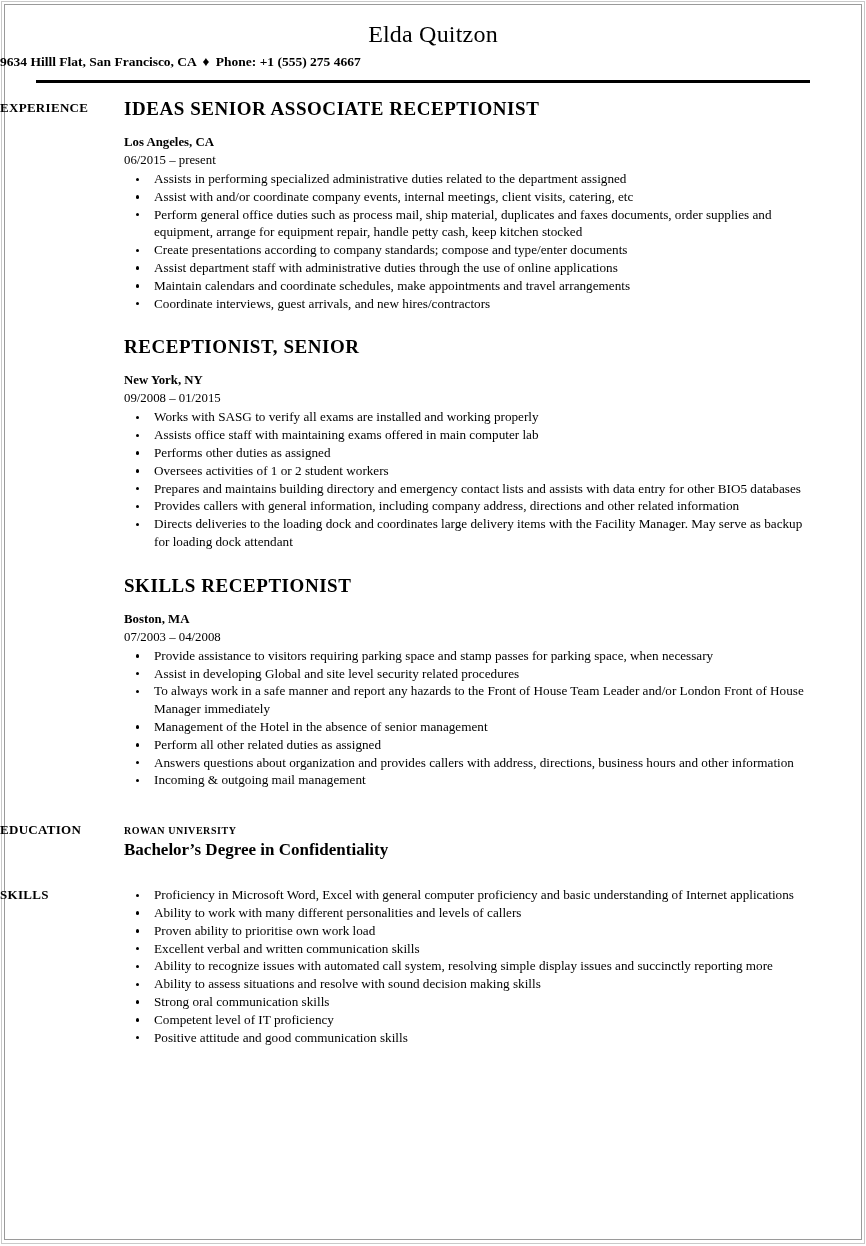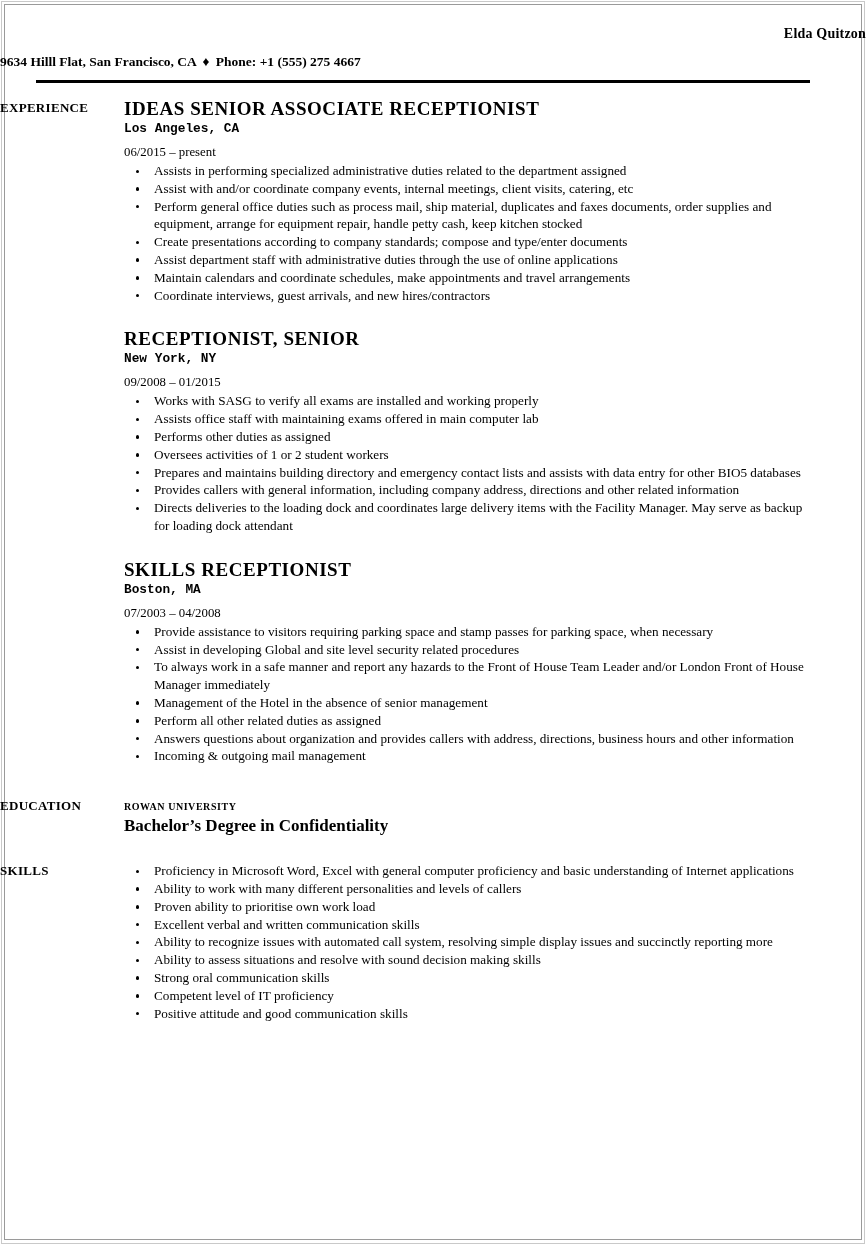--- a/index.html
+++ b/index.html
@@ -47,23 +47,23 @@
     top: 0;
     width: 866px;
     padding: 0;
   }
 
   
   .hdr {
     padding-top: 22px;
   }
   .hdr-name {
-    text-align: right;
-    font-weight: bold;
-    font-size: 14px;
+    text-align: center;
+    font-weight: normal;
+    font-size: 24px;
     line-height: 24px;
     letter-spacing: .2px;
   }
   .hdr-contact {
     font-weight: bold;
     font-size: 13.5px;
     line-height: 18px;
     margin-top: 7px;
   }
   .hdr-diamond {
@@ -109,27 +109,26 @@
   .job-title {
     font-weight: bold;
     font-size: 19px;
     line-height: 19px;
     letter-spacing: .55px;
   }
   .job-loc {
     font-weight: bold;
     font-size: 12.8px;
     line-height: 17px;
-    margin-top: 2px;
-    font-family: Liberation Mono, monospace;
+    margin-top: 16px;
   }
   .job-dates {
     font-size: 12.8px;
     line-height: 16px;
-    margin-top: 7px;
+    margin-top: 1px;
   }
 
   
   ul.bullets {
     list-style: none;
     margin: 2px 0 0 0;
     padding: 0;
   }
   ul.bullets > li {
     position: relative;

